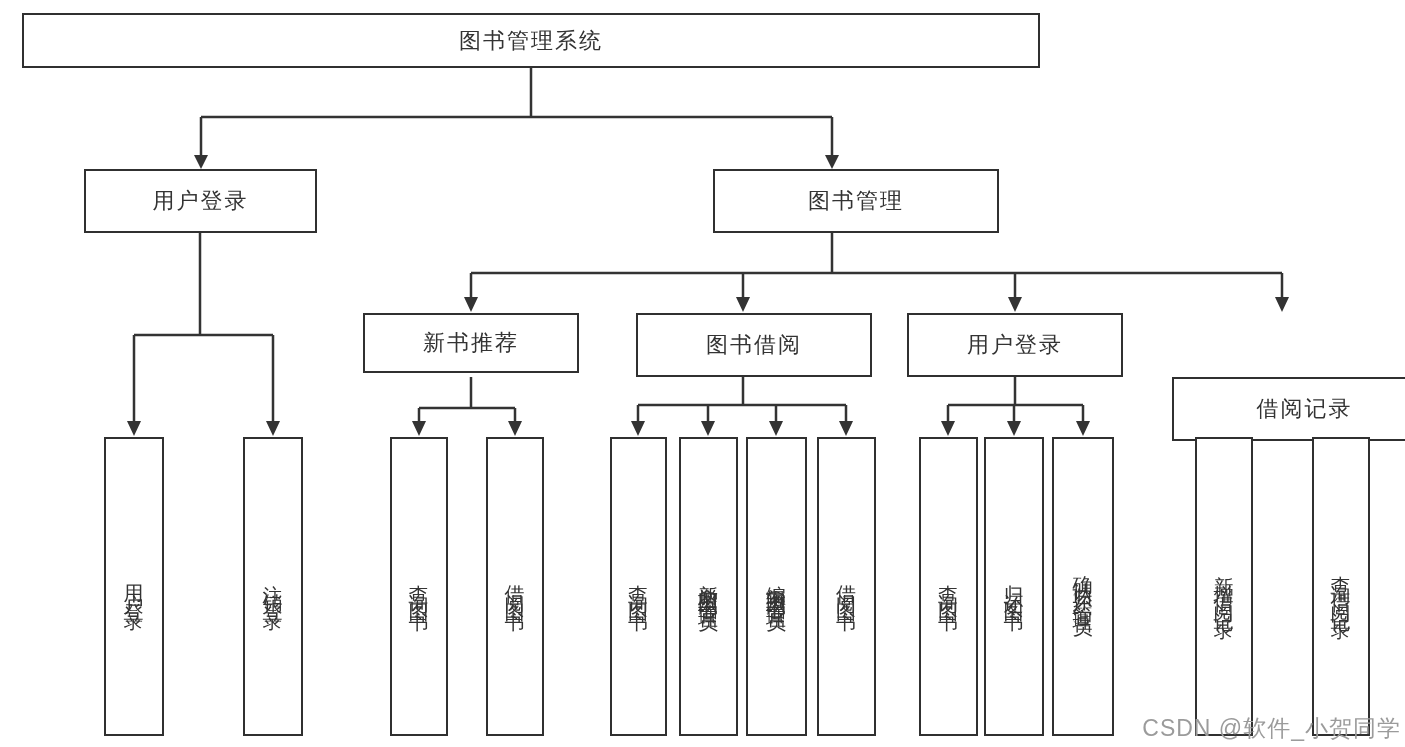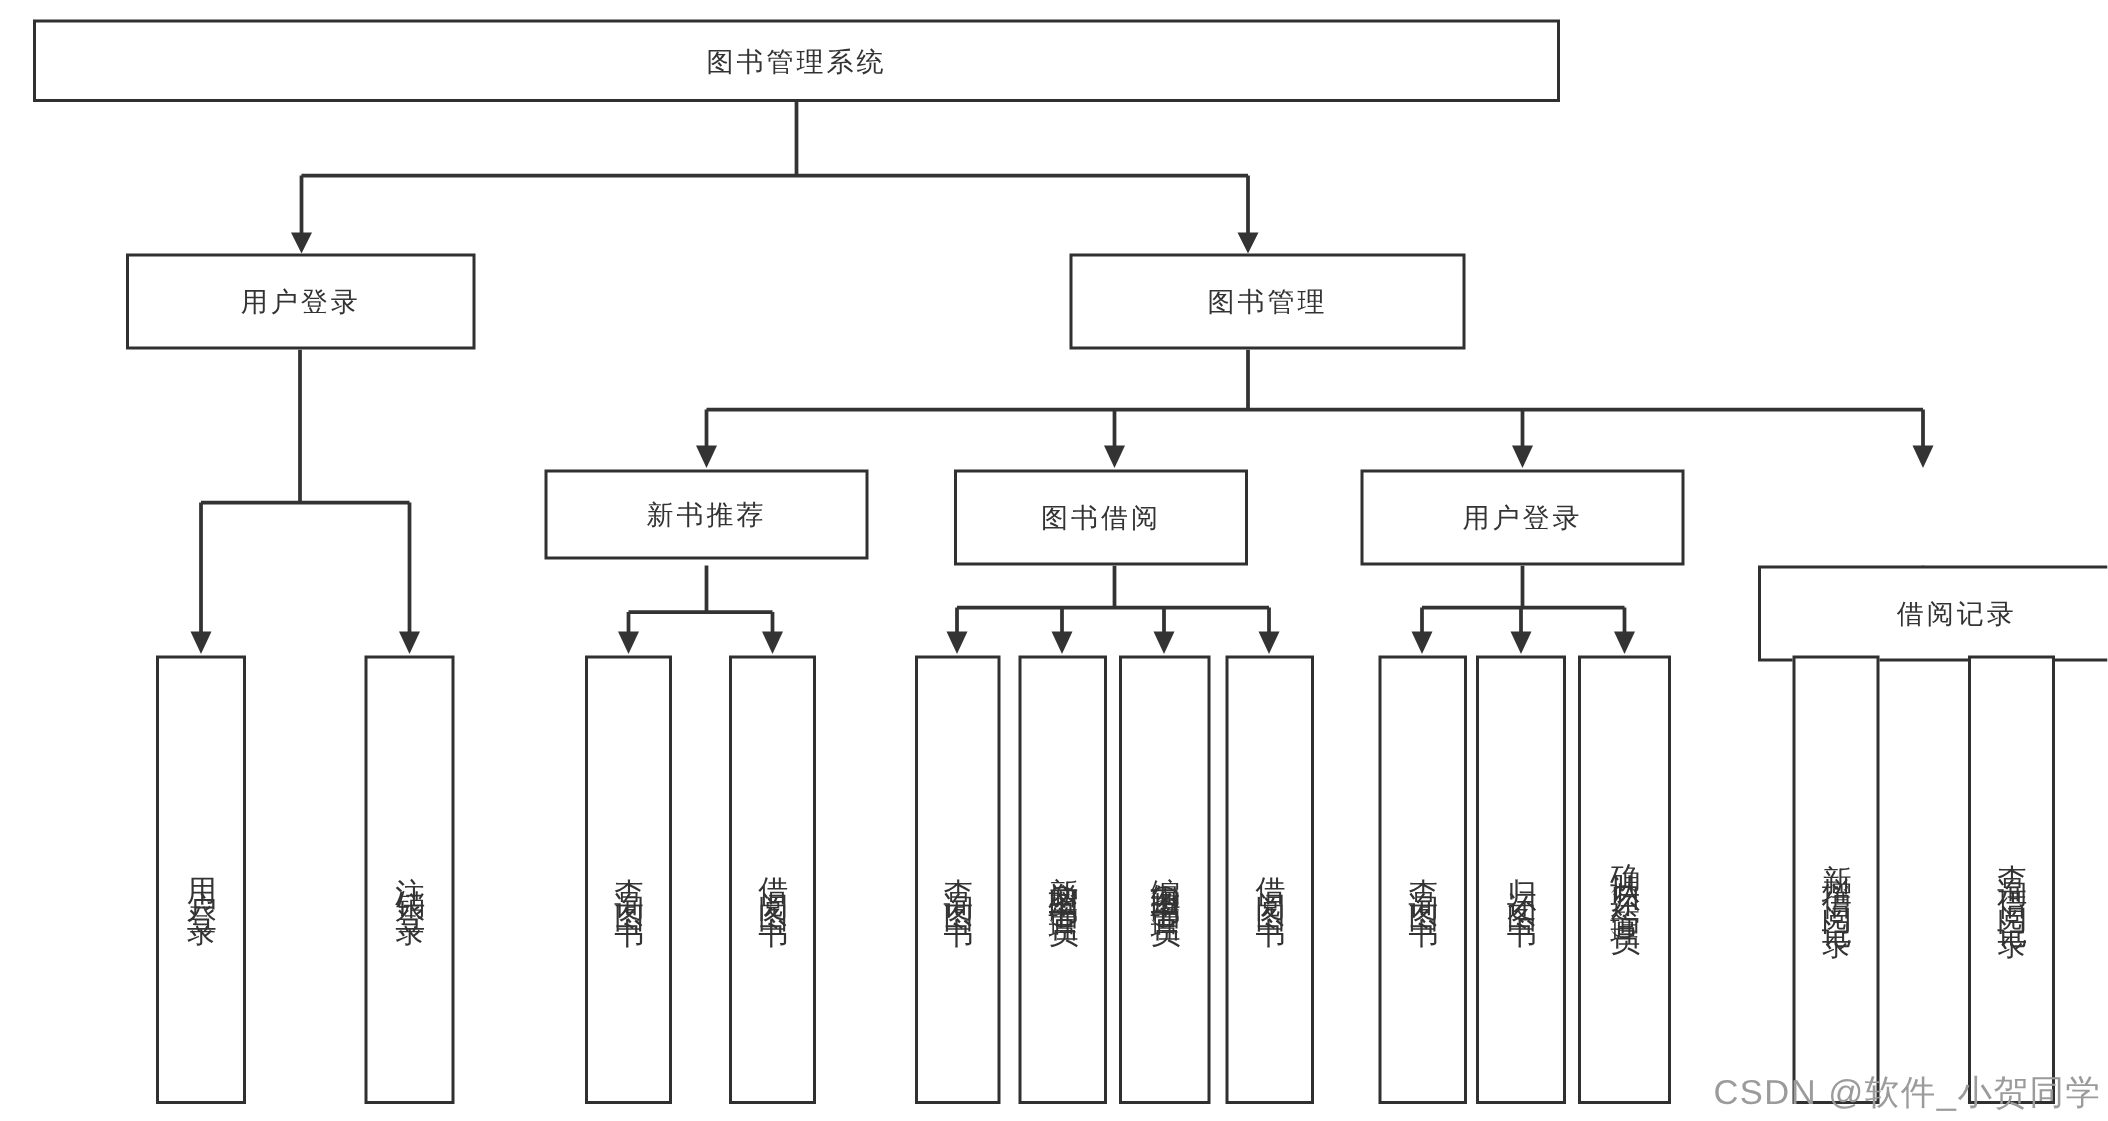--- a/index.html
+++ b/index.html
@@ -21,21 +21,21 @@
   .connectors{position:absolute;left:0;top:0;width:1405px;height:747px;}
   .cl{stroke:var(--line);stroke-width:2.5;fill:none;}
   .ah{fill:var(--line);stroke:none;}
   .box{
     position:absolute;
     box-sizing:border-box;
     border:2.5px solid var(--box-border);
     background:var(--box-fill);
     display:flex;align-items:center;justify-content:center;
     color:var(--text);
-    font-size:18px;
+    font-size:22px;
     letter-spacing:2px;
     white-space:nowrap;
   }
   .vbox{
     position:absolute;
     box-sizing:border-box;
     border:2.5px solid var(--box-border);
     background:var(--box-fill);
     display:flex;align-items:center;justify-content:center;
     color:var(--text);
@@ -108,24 +108,24 @@
     <g>
       <path class="cl" d="M1282 377 V408 M1224 408 H1341 M1224 408 V423 M1341 408 V423"></path>
       <polygon class="ah" points="1217,421 1231,421 1224,436"></polygon>
       <polygon class="ah" points="1334,421 1348,421 1341,436"></polygon>
     </g>
   </svg>
 
   <div class="box" style="left:22px;top:13px;width:1018px;height:55px;">图书管理系统</div>
 
   <div class="box" style="left:84px;top:169px;width:233px;height:64px;">用户登录</div>
-  <div class="box" style="left:713px;top:169px;width:264px;height:64px;text-align:center;">图书管理</div>
+  <div class="box" style="left:713px;top:169px;width:286px;height:64px;text-align:center;">图书管理</div>
 
   <div class="box" style="left:363px;top:313px;width:216px;height:60px;">新书推荐</div>
-  <div class="box" style="left:636px;top:313px;width:196px;height:64px;">图书借阅</div>
+  <div class="box" style="left:636px;top:313px;width:236px;height:64px;">图书借阅</div>
   <div class="box" style="left:907px;top:313px;width:216px;height:64px;">用户登录</div>
   <div class="box" style="left:1172px;top:331px;width:265px;height:64px;margin-top:46px;">借阅记录</div>
 
   <div class="vbox" style="left:104px;top:437px;width:60px;height:299px;">
     <span class="vtext">用户登录</span>
   </div>
   <div class="vbox" style="left:243px;top:437px;width:60px;height:299px;">
     <span class="vtext">注销登录</span>
   </div>
 

